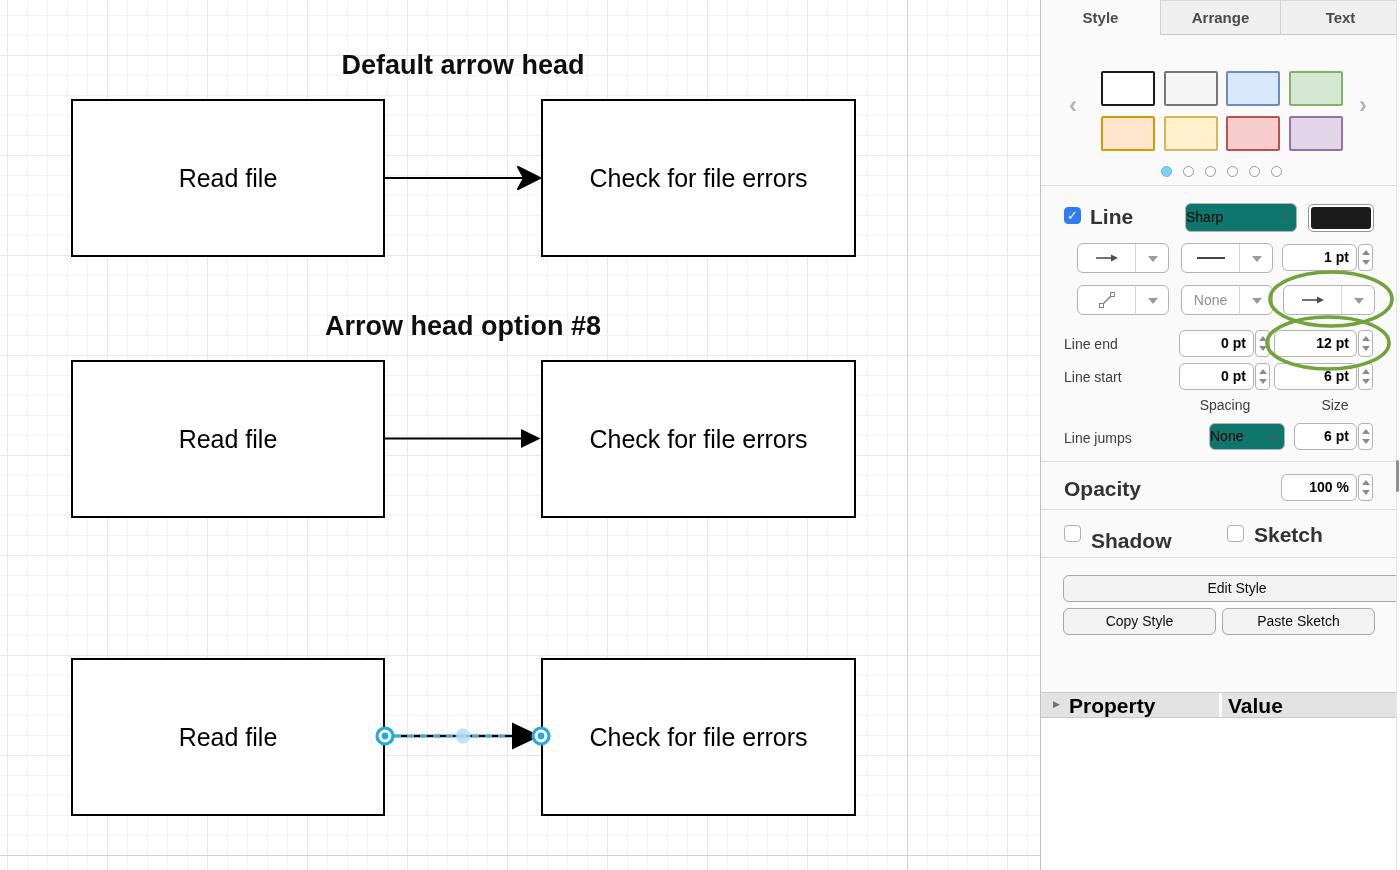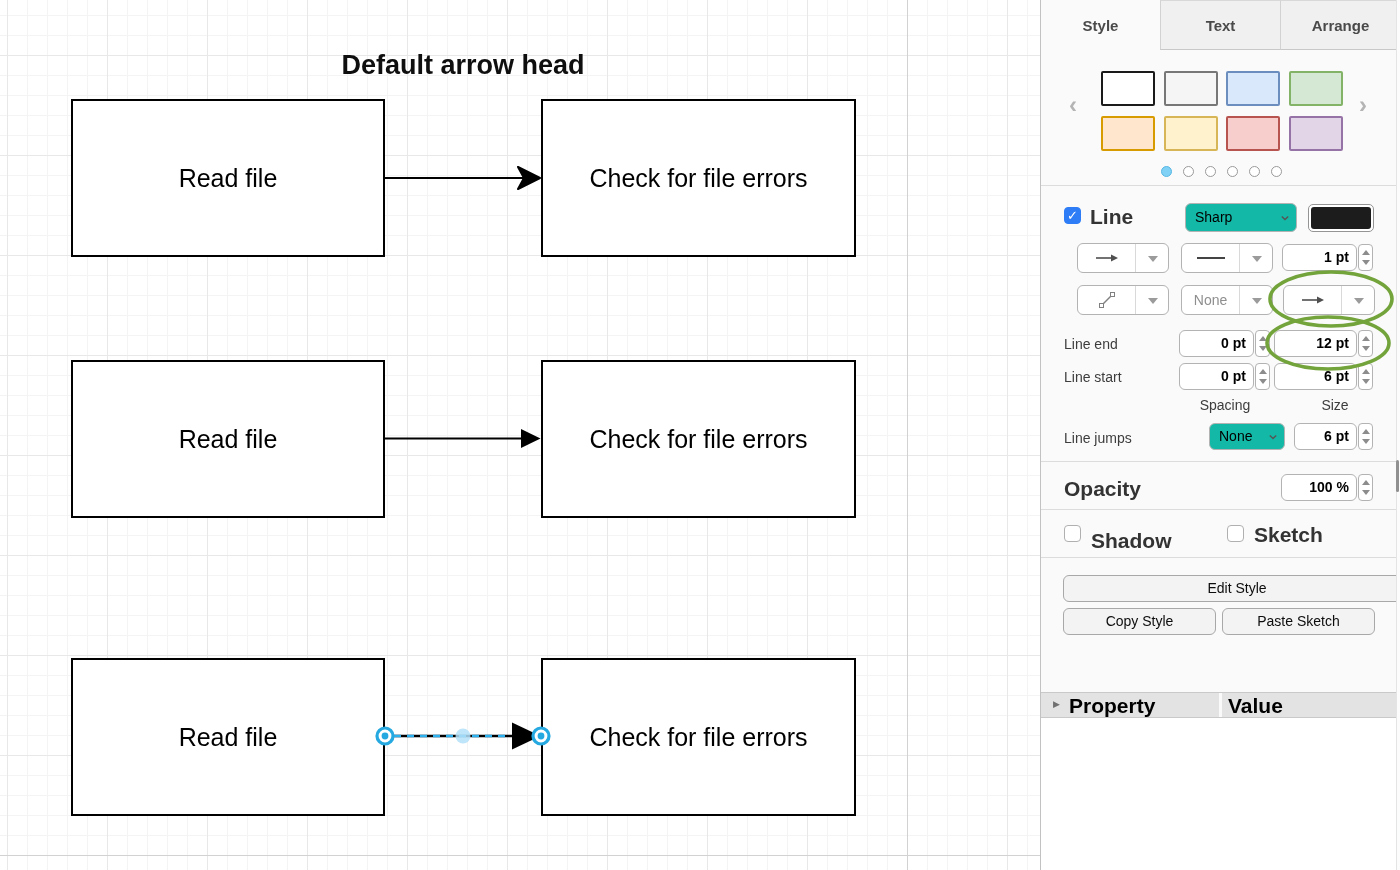--- a/index.html
+++ b/index.html
@@ -20,21 +20,21 @@
   .page-edge-h{position:absolute;left:0;top:855px;width:1040px;height:1px;background:#d2d2d2;}
   .sec-title{position:absolute;left:0;width:926px;text-align:center;font-weight:bold;
              font-size:27px;line-height:38px;color:#0f0f0f;}
   .shape{position:absolute;height:158px;background:#fff;border:2px solid #000;
          display:flex;align-items:center;justify-content:center;font-size:25px;color:#000;}
   .overlay{position:absolute;left:0;top:0;pointer-events:none;}
 
   
   .panel{position:absolute;left:1040px;top:0;width:360px;height:870px;background:#fafafa;
          border-left:1px solid #c2c2c2;font-size:14px;color:#3d3d3d;}
-  .tabs{position:absolute;left:0;top:0;width:359px;height:50px;display:flex;}
+  .tabs{position:absolute;left:0;top:0;width:359px;height:35px;display:flex;}
   .tab{flex:1;display:flex;align-items:center;justify-content:center;font-size:15px;
        font-weight:bold;color:#4a4a4a;background:#f0f0f1;border-bottom:1px solid #c8c8c8;
        border-top:1px solid #d8d8d8;cursor:default;}
   .tab + .tab{border-left:1px solid #d2d2d2;}
   .tab.active{background:#fafafa;border-bottom:none;border-top:none;}
 
   .chev{position:absolute;font-size:24px;font-weight:bold;color:#b4b4b4;line-height:24px;}
   .swatch{position:absolute;width:54px;height:35px;border:2px solid #999;border-radius:2px;}
   .dot{position:absolute;top:0;width:11px;height:11px;border-radius:50%;
        background:#fff;border:1px solid #9a9a9a;}
@@ -43,22 +43,22 @@
   .hr{position:absolute;left:0;width:356px;height:1px;background:#dcdcdc;}
   .lbl{position:absolute;font-size:14px;color:#3d3d3d;line-height:16px;}
   .lblb{position:absolute;font-size:21px;font-weight:bold;color:#333;line-height:18px;}
 
   .cb{position:absolute;width:17px;height:17px;background:#fff;border:1px solid #b0b0b0;
       border-radius:4px;}
   .cb.checked{background:#2e7df6;border-color:#2e7df6;}
   .cb.checked::after{content:"✓";position:absolute;left:2px;top:0px;color:#fff;
       font-size:13px;font-weight:bold;}
 
-  .sel{position:absolute;height:29px;background:#14b8a6;border:1px solid #b3b3b3;border-radius:6px;
-       padding-left:9px;line-height:27px;color:#000;}
+  .sel{position:absolute;height:29px;background:#0f766e;border:1px solid #b3b3b3;border-radius:6px;
+       line-height:27px;color:#000;}
   .sel .chevdn{position:absolute;right:7px;top:10px;width:8px;height:8px;}
   .num{position:absolute;height:27px;background:#fff;border:1px solid #b3b3b3;border-radius:6px;
        text-align:right;padding-right:7px;line-height:25px;color:#000;font-weight:bold;}
   .spin{position:absolute;width:15px;height:27px;background:#fff;border:1px solid #b3b3b3;
         border-radius:4px;}
   .spin i{position:absolute;left:3px;width:0;height:0;border-left:4px solid transparent;
         border-right:4px solid transparent;}
   .spin .up{top:5px;border-bottom:5px solid #8c8c8c;}
   .spin .dn{bottom:5px;border-top:5px solid #8c8c8c;}
 
@@ -102,20 +102,23 @@
     <div class="sec-title" style="top:46px">
       <div>Default arrow head</div>
     </div>
     <div class="shape" style="left:71px;top:99px;width:314px">
       <span>Read file</span>
     </div>
     <div class="shape" style="left:541px;top:99px;width:315px">
       <span>Check for file errors</span>
     </div>
 
+    <div class="sec-title" style="top:307px">
+      <div>Arrow head option #8</div>
+    </div>
     <div class="shape" style="left:71px;top:360px;width:314px">
       <span>Read file</span>
     </div>
     <div class="shape" style="left:541px;top:360px;width:315px">
       <span>Check for file errors</span>
     </div>
 
     <div class="shape" style="left:71px;top:658px;width:314px">
       <span>Read file</span>
     </div>
@@ -146,22 +149,22 @@
           <circle cx="541" cy="736" r="3.4" fill="#25a9e0"></circle>
         </g>
       </g>
     </svg>
   </div>
 
   <div class="panel">
 
     <div class="tabs">
       <div class="tab active">Style</div>
+      <div class="tab">Arrange</div>
       <div class="tab">Text</div>
-      <div class="tab">Arrange</div>
     </div>
 
     <div class="chev" style="left:28px;top:93px">‹</div>
     <div class="chev" style="left:318px;top:93px">›</div>
     <div id="swatches" style="position:absolute;left:60px;top:71px;width:245px;height:80px">
         <div class="swatch" style="left: 0px; top: 0px; background: rgb(255, 255, 255); border-color: rgb(26, 26, 26);"></div>
         <div class="swatch" style="left: 63px; top: 0px; background: rgb(245, 245, 245); border-color: rgb(119, 119, 119);"></div>
         <div class="swatch" style="left: 125px; top: 0px; background: rgb(218, 232, 252); border-color: rgb(108, 142, 191);"></div>
         <div class="swatch" style="left: 188px; top: 0px; background: rgb(213, 232, 212); border-color: rgb(130, 179, 102);"></div>
         <div class="swatch" style="left: 0px; top: 45px; background: rgb(255, 230, 204); border-color: rgb(215, 155, 0);"></div>

